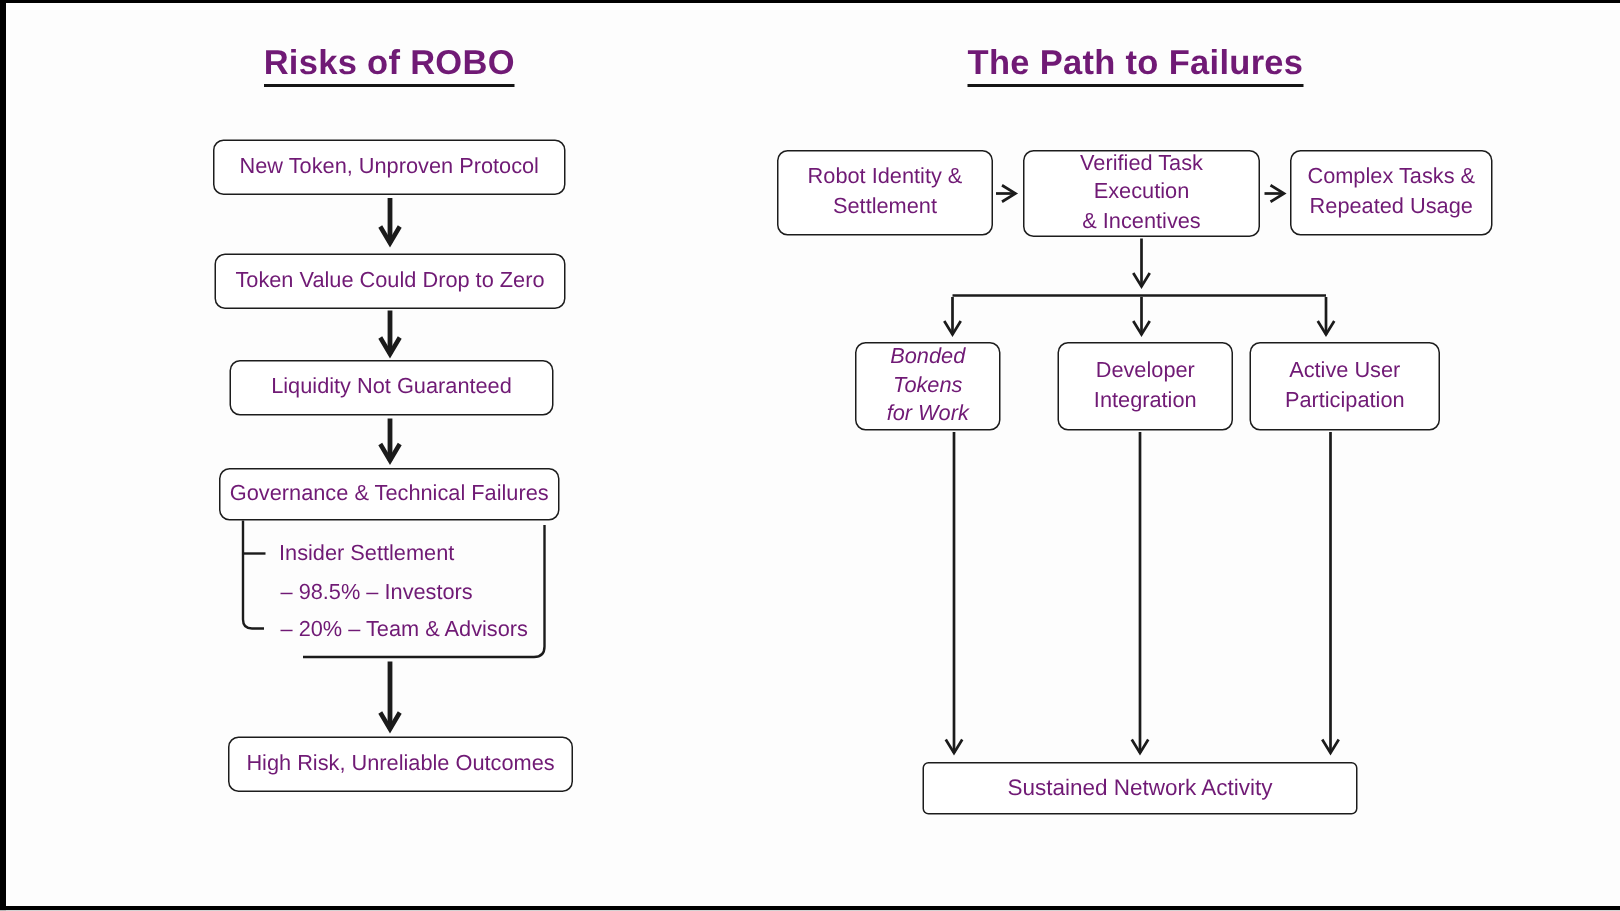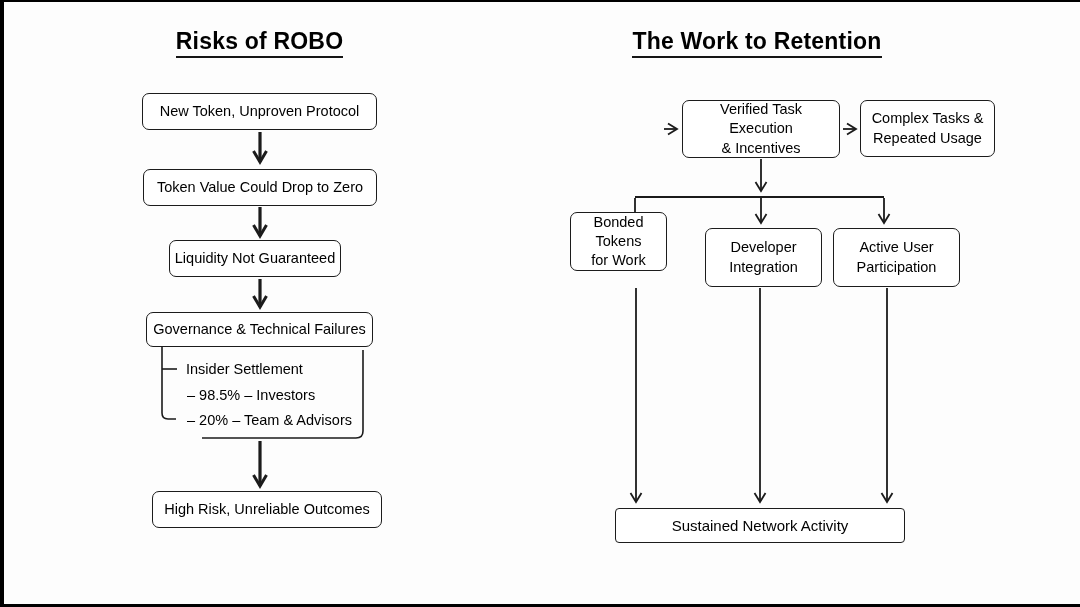--- a/index.html
+++ b/index.html
@@ -1,19 +1,19 @@
 <!DOCTYPE html>
 <html><head>
 <meta charset="utf-8">
 <style>
   html,body { margin:0; padding:0; background:#e8e8e8; }
   .stage {
     position:relative; width:1080px; height:607px;
     background:#fdfdfd; overflow:hidden;
-    font-family:"Liberation Sans", sans-serif; color:#000000;
+    font-family:"Liberation Sans", sans-serif; color:#701a75;
   }
   .frame-left   { position:absolute; left:0; top:0; width:4px; height:607px; background:#000; }
   .frame-top    { position:absolute; left:0; top:0; width:1080px; height:2px; background:#000; }
   .frame-bottom { position:absolute; left:0; top:604px; width:1080px; height:3px; background:#000; }
 
   .diagram-title { position:absolute; text-align:center; font-size:23px; font-weight:bold; letter-spacing:0.2px; }
   .diagram-title span { border-bottom:2.5px solid #151515; padding-bottom:2px; }
 
   .fbox {
     position:absolute; box-sizing:border-box;
@@ -74,39 +74,41 @@
   <div class="frame-left"></div>
   <div class="frame-top"></div>
   <div class="frame-bottom"></div>
 
   <div class="diagram-title" style="left:92px; top:28px; width:335px;">
     <span>Risks of ROBO</span>
   </div>
 
   <div class="fbox" style="left:142px; top:93px;  width:235px; height:37px;">New Token, Unproven Protocol</div>
   <div class="fbox" style="left:143px; top:169px; width:234px; height:37px;">Token Value Could Drop to Zero</div>
-  <div class="fbox" style="left:169px; top:240px; width:172px; height:37px;">Liquidity Not Guaranteed</div>
+  <div class="fbox" style="left:153px; top:240px; width:216px; height:37px;">Liquidity Not Guaranteed</div>
   <div class="fbox" style="left:146px; top:312px; width:227px; height:35px;">Governance &amp; Technical Failures</div>
 
   <div class="subitem" style="left:186px; top:359px;">Insider Settlement</div>
   <div class="subitem" style="left:187px; top:385px;">– 98.5% – Investors</div>
   <div class="subitem" style="left:187px; top:410px;">– 20% – Team &amp; Advisors</div>
 
   <div class="fbox" style="left:152px; top:491px; width:230px; height:37px;">High Risk, Unreliable Outcomes</div>
 
   <div class="diagram-title" style="left:607px; top:28px; width:300px;">
-    <span>The Work to Retention</span>
+    <span>The Path to Failures</span>
   </div>
 
+  <div class="fbox" style="left:518px; top:100px; width:144px; height:57px;">Robot Identity &amp;
+Settlement</div>
   <div class="fbox" style="left:682px; top:100px; width:158px; height:58px;">Verified Task Execution
 &amp; Incentives</div>
   <div class="fbox" style="left:860px; top:100px; width:135px; height:57px;">Complex Tasks &amp;
 Repeated Usage</div>
 
-  <div class="fbox" style="left:570px; top:212px; width:97px; height:59px;">Bonded Tokens
+  <div class="fbox" style="left:570px; top:228px; width:97px; height:59px;font-style:italic;">Bonded Tokens
 for Work</div>
   <div class="fbox" style="left:705px; top:228px; width:117px; height:59px;">Developer
 Integration</div>
   <div class="fbox" style="left:833px; top:228px; width:127px; height:59px;">Active User
 Participation</div>
 
   <div class="fbox wide" style="left:615px; top:508px; width:290px; height:35px;">Sustained Network Activity</div>
 
 </div>
 

